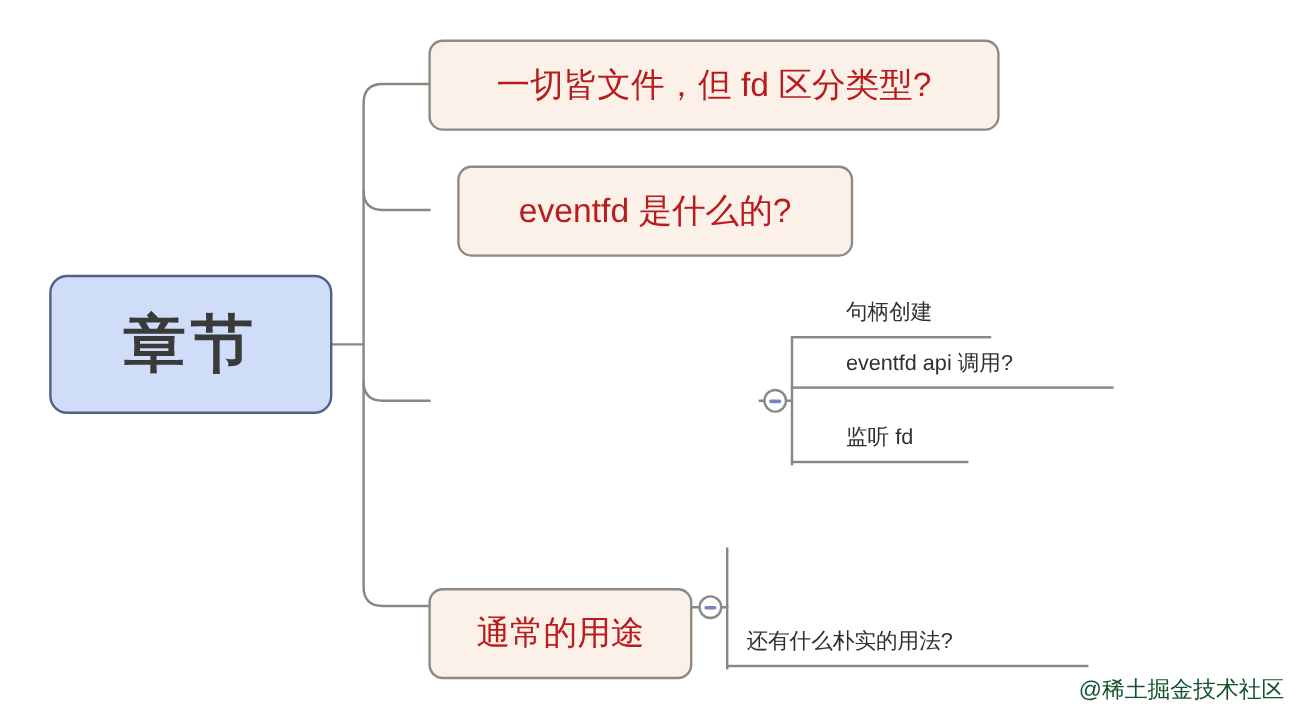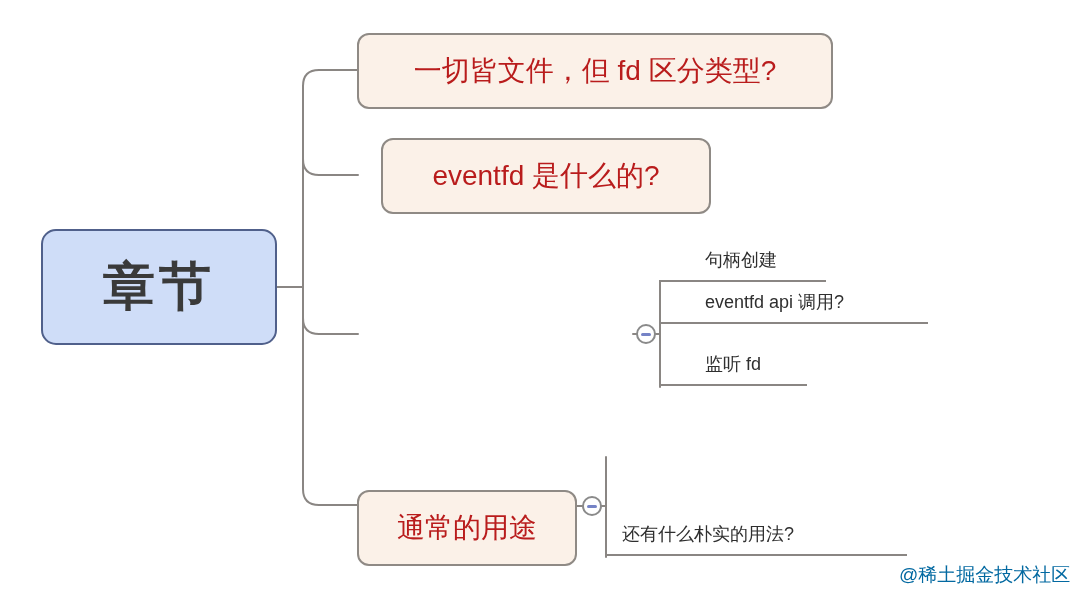--- a/index.html
+++ b/index.html
@@ -77,21 +77,21 @@
   .collapse-btn .minus-bar{
     width:10px;height:3px;border-radius:2px;
     background:#7583c6;
   }
   .btn-3{left:636px;top:324px;}
   .btn-4{left:582px;top:496px;}
 
   
   .watermark{
     position:absolute;left:899px;top:562px;
-    font-size:19px;color:#0369a1;
+    font-size:19px;color:#14532d;
     white-space:nowrap;
   }
 </style>
 </head>
 <body>
 
 <div class="canvas">
 
   <svg class="lines" width="1080" height="600" viewBox="0 0 1080 600">
     <g stroke="#8a8683" stroke-width="2" fill="none" stroke-linecap="round">

